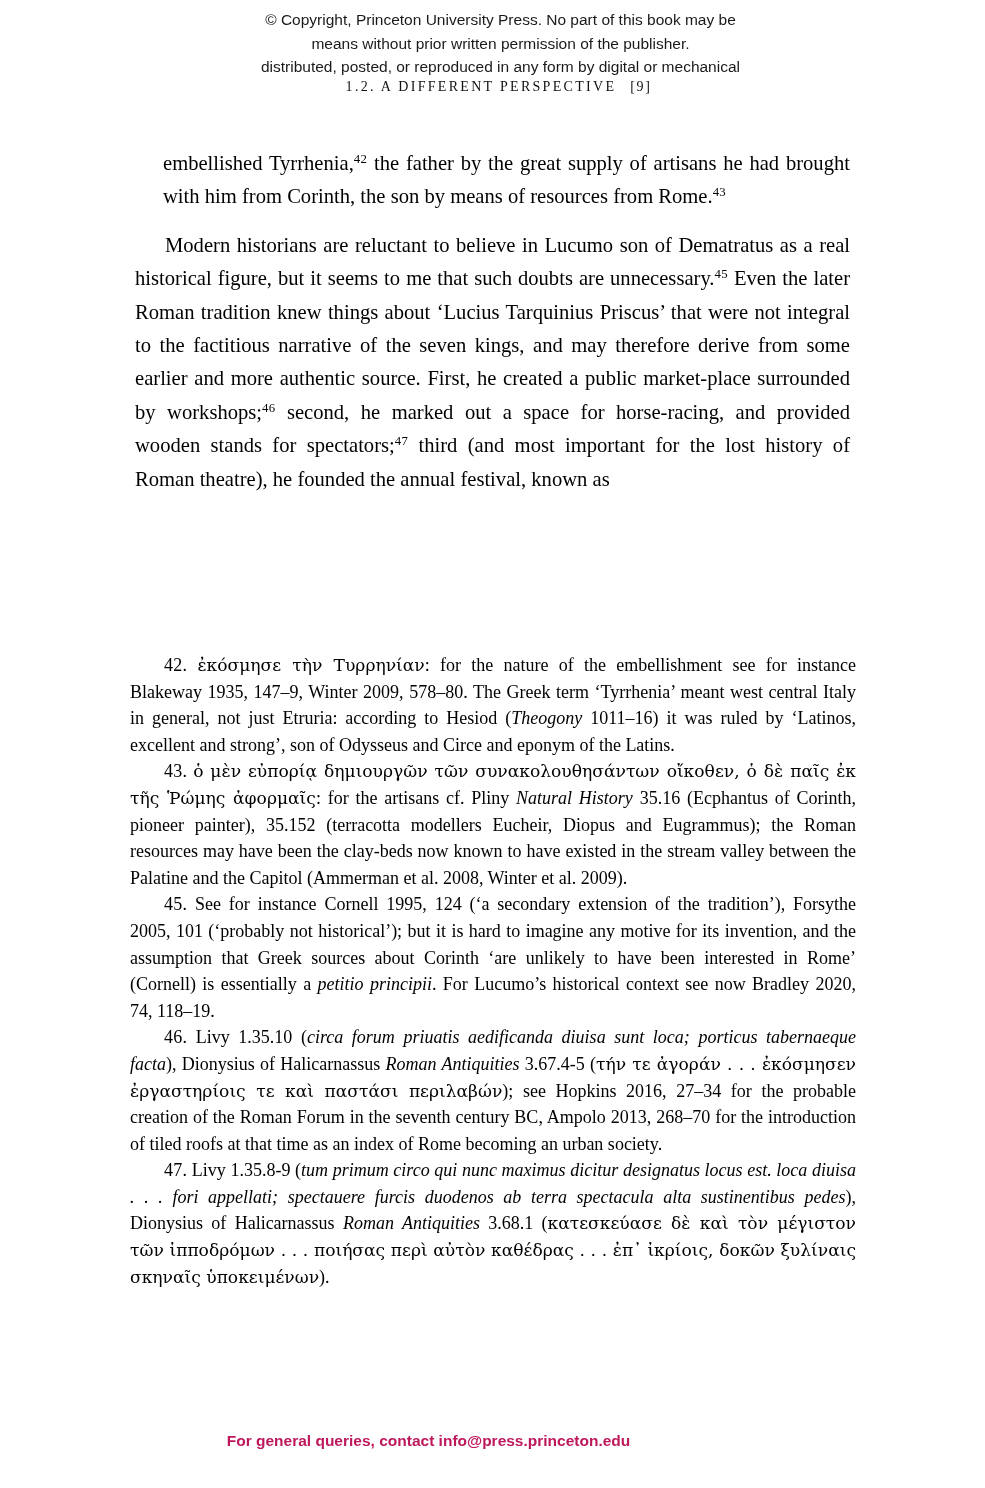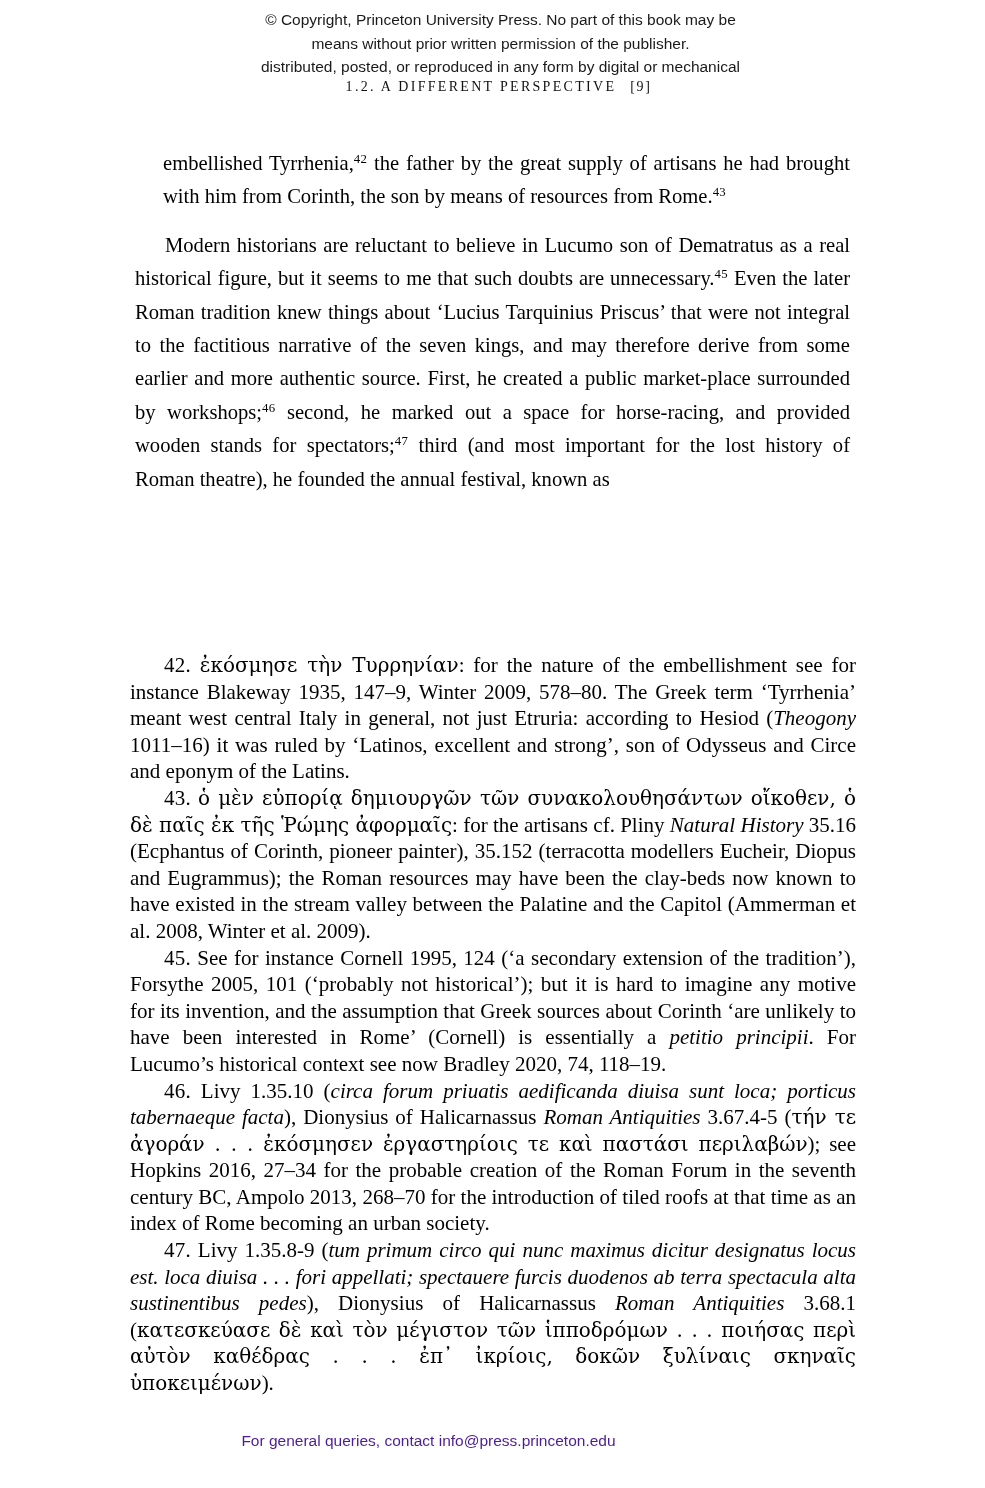--- a/index.html
+++ b/index.html
@@ -77,21 +77,21 @@
   }
 
   
   .footnotes {
     position: absolute;
     top: 652px;
     left: 130px;
     width: 726px;
   }
   .footnotes p {
-    font-size: 21px;
+    font-size: 18px;
     line-height: 26.6px;
     text-indent: 34px;
     text-align: justify;
     margin: 0;
   }
   .footnotes .fn-num { letter-spacing: 0.2px; }
   .grk {
     font-family: "DejaVu Serif", "Liberation Serif", serif;
     font-size: 0.95em;
   }
@@ -99,21 +99,22 @@
 
   
   .footer {
     position: absolute;
     top: 1432px;
     left: 0;
     width: 857px;
     text-align: center;
     font-family: "Liberation Sans", "DejaVu Sans", sans-serif;
     font-size: 15.5px;
-    color: #4c1d95;
+    color: #be185d;
+    font-weight: bold;
   }
 </style>
 </head>
 <body>
 
 <div class="copyright">
   <span>© Copyright, Princeton University Press. No part of this book may be</span>
   <span>means without prior written permission of the publisher.</span>
   <span>distributed, posted, or reproduced in any form by digital or mechanical</span>
 </div>

